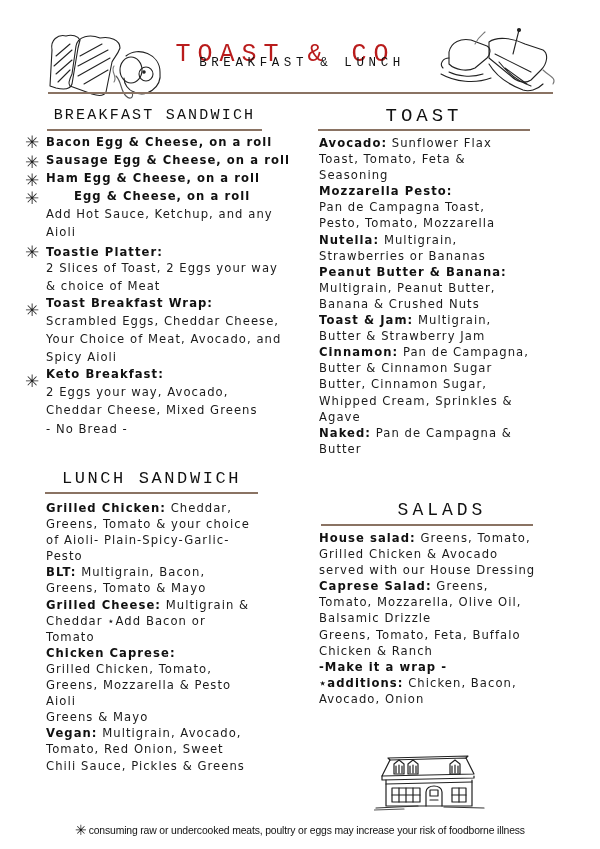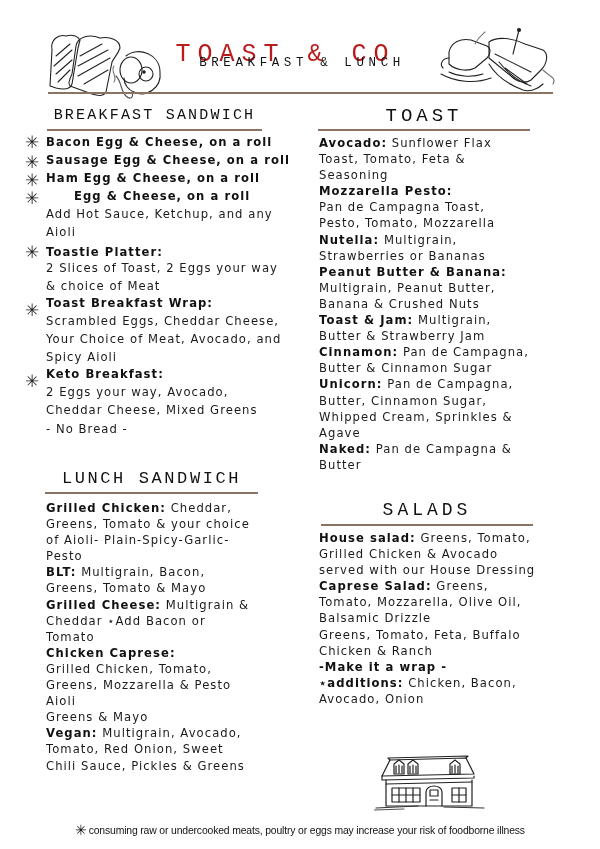--- a/index.html
+++ b/index.html
@@ -175,29 +175,28 @@
   <div class="line"><b></b><span>Pesto, Tomato, Mozzarella</span></div>
   <div class="line"><b>Nutella:</b><span> Multigrain,</span></div>
   <div class="line"><b></b><span>Strawberries or Bananas</span></div>
   <div class="line"><b>Peanut Butter &amp; Banana:</b><span></span></div>
   <div class="line"><b></b><span>Multigrain, Peanut Butter,</span></div>
   <div class="line"><b></b><span>Banana &amp; Crushed Nuts</span></div>
   <div class="line"><b>Toast &amp; Jam:</b><span> Multigrain,</span></div>
   <div class="line"><b></b><span>Butter &amp; Strawberry Jam</span></div>
   <div class="line"><b>Cinnamon:</b><span> Pan de Campagna,</span></div>
   <div class="line"><b></b><span>Butter &amp; Cinnamon Sugar</span></div>
-  <div class="line"><b>Unicorn:</b><span> Pan de Campagna,</span></div>
   <div class="line"><b></b><span>Butter, Cinnamon Sugar,</span></div>
   <div class="line"><b></b><span>Whipped Cream, Sprinkles &amp;</span></div>
   <div class="line"><b></b><span>Agave</span></div>
   <div class="line"><b>Naked:</b><span> Pan de Campagna &amp;</span></div>
   <div class="line"><b></b><span>Butter</span></div>
 </div>
 
-<div class="section-title" style="left:321px;top:500px;width:212px;font-size:18px;letter-spacing:4px;line-height:20px;">SALADS</div>
+<div class="section-title" style="left:336px;top:500px;width:212px;font-size:18px;letter-spacing:4px;line-height:20px;">SALADS</div>
 <div class="rule" style="left:321px;top:524px;width:212px;"></div>
 
 <div class="col" style="left:319px;top:530px;width:240px;">
   <div class="line"><b>House salad:</b><span> Greens, Tomato,</span></div>
   <div class="line"><b></b><span>Grilled Chicken &amp; Avocado</span></div>
   <div class="line"><b></b><span>served with our House Dressing</span></div>
   <div class="line"><b>Caprese Salad:</b><span> Greens,</span></div>
   <div class="line"><b></b><span>Tomato, Mozzarella, Olive Oil,</span></div>
   <div class="line"><b></b><span>Balsamic Drizzle</span></div>
   <div class="line"><b></b><span>Greens, Tomato, Feta, Buffalo</span></div>

